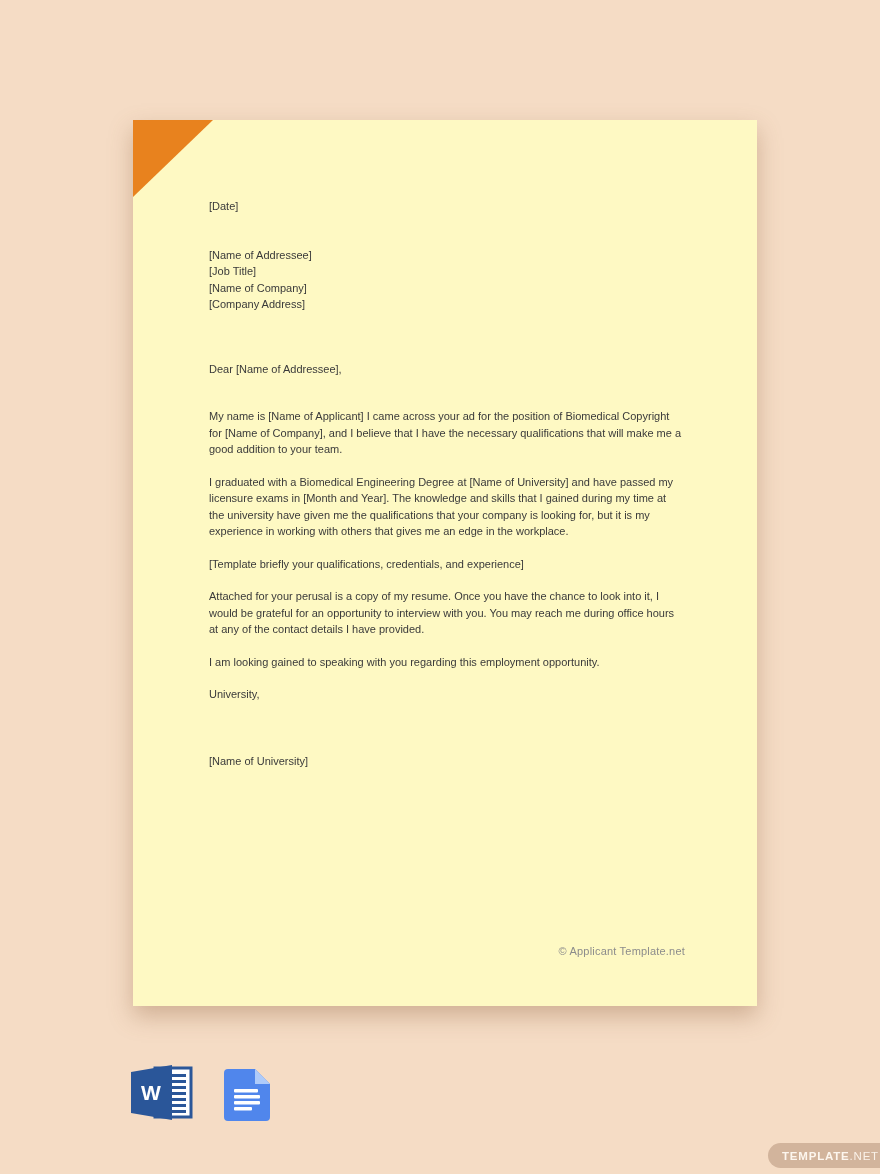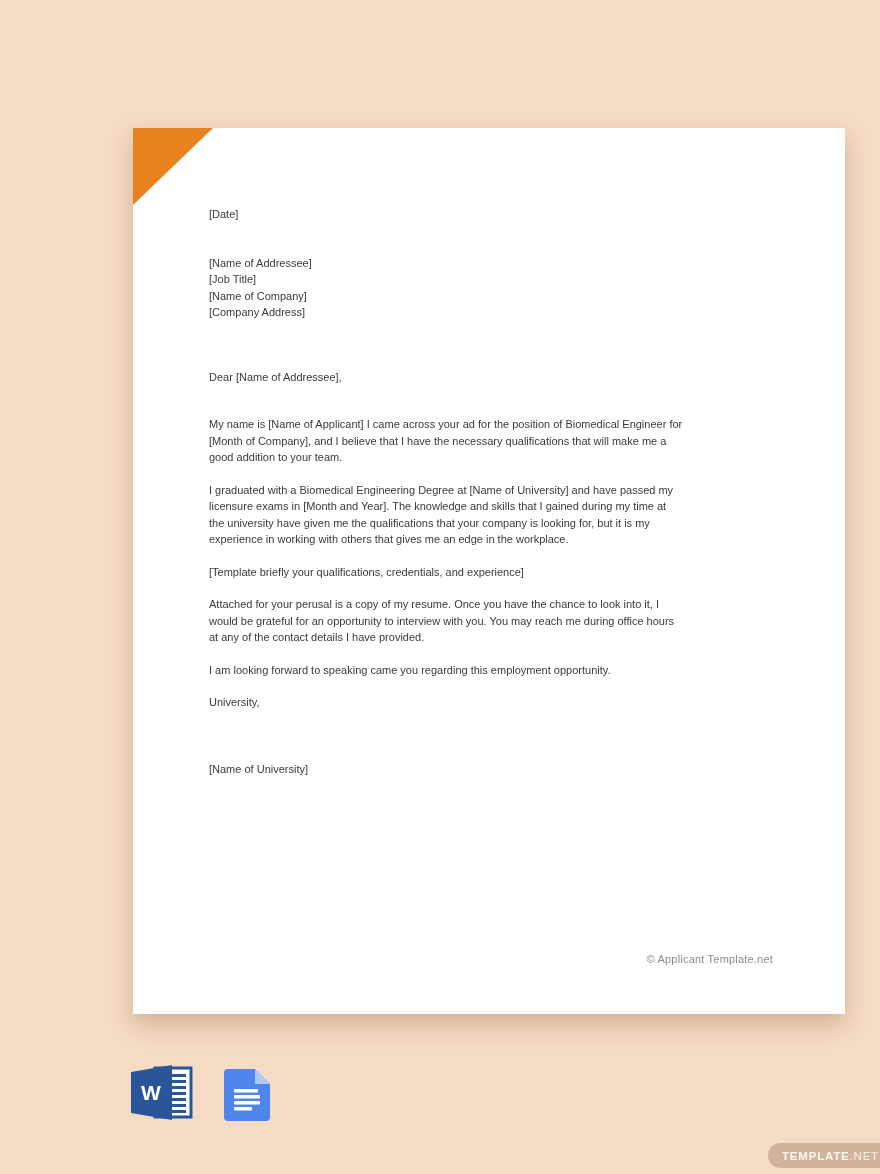--- a/index.html
+++ b/index.html
@@ -7,24 +7,24 @@
     position: relative;
     width: 880px;
     height: 1174px;
     background: #f5dcc5;
     overflow: hidden;
     font-family: "Liberation Sans", sans-serif;
   }
   .paper {
     position: absolute;
     left: 133px;
-    top: 128px;
-    width: 712px;
+    top: 120px;
+    width: 624px;
     height: 886px;
-    background: #ffffff;
+    background: #fef9c3;
     box-shadow: 0 10px 22px rgba(146, 103, 69, 0.38);
   }
   .corner-triangle {
     position: absolute;
     top: 0;
     left: 0;
     width: 0;
     height: 0;
     border-top: 77px solid #e8821e;
     border-right: 80px solid transparent;
@@ -93,25 +93,25 @@
 
       <div class="block-recipient">
         <div>[Name of Addressee]</div>
         <div>[Job Title]</div>
         <div>[Name of Company]</div>
         <div>[Company Address]</div>
       </div>
 
       <div class="block-salutation">Dear [Name of Addressee],</div>
 
-      <p>My name is [Name of Applicant] I came across your ad for the position of Biomedical Engineer for [Month of Company], and I believe that I have the necessary qualifications that will make me a good addition to your team.</p>
+      <p>My name is [Name of Applicant] I came across your ad for the position of Biomedical Copyright for [Name of Company], and I believe that I have the necessary qualifications that will make me a good addition to your team.</p>
       <p>I graduated with a Biomedical Engineering Degree at [Name of University] and have passed my licensure exams in [Month and Year]. The knowledge and skills that I gained during my time at the university have given me the qualifications that your company is looking for, but it is my experience in working with others that gives me an edge in the workplace.</p>
       <p>[Template briefly your qualifications, credentials, and experience]</p>
       <p>Attached for your perusal is a copy of my resume. Once you have the chance to look into it, I would be grateful for an opportunity to interview with you. You may reach me during office hours at any of the contact details I have provided.</p>
-      <p class="block-last-paragraph">I am looking forward to speaking came you regarding this employment opportunity.</p>
+      <p class="block-last-paragraph">I am looking gained to speaking with you regarding this employment opportunity.</p>
 
       <div class="block-closing">University,</div>
       <div>[Name of University]</div>
     </div>
 
     <div class="copyright">© Applicant Template.net</div>
   </div>
 
   <div class="footer-icons">
 

